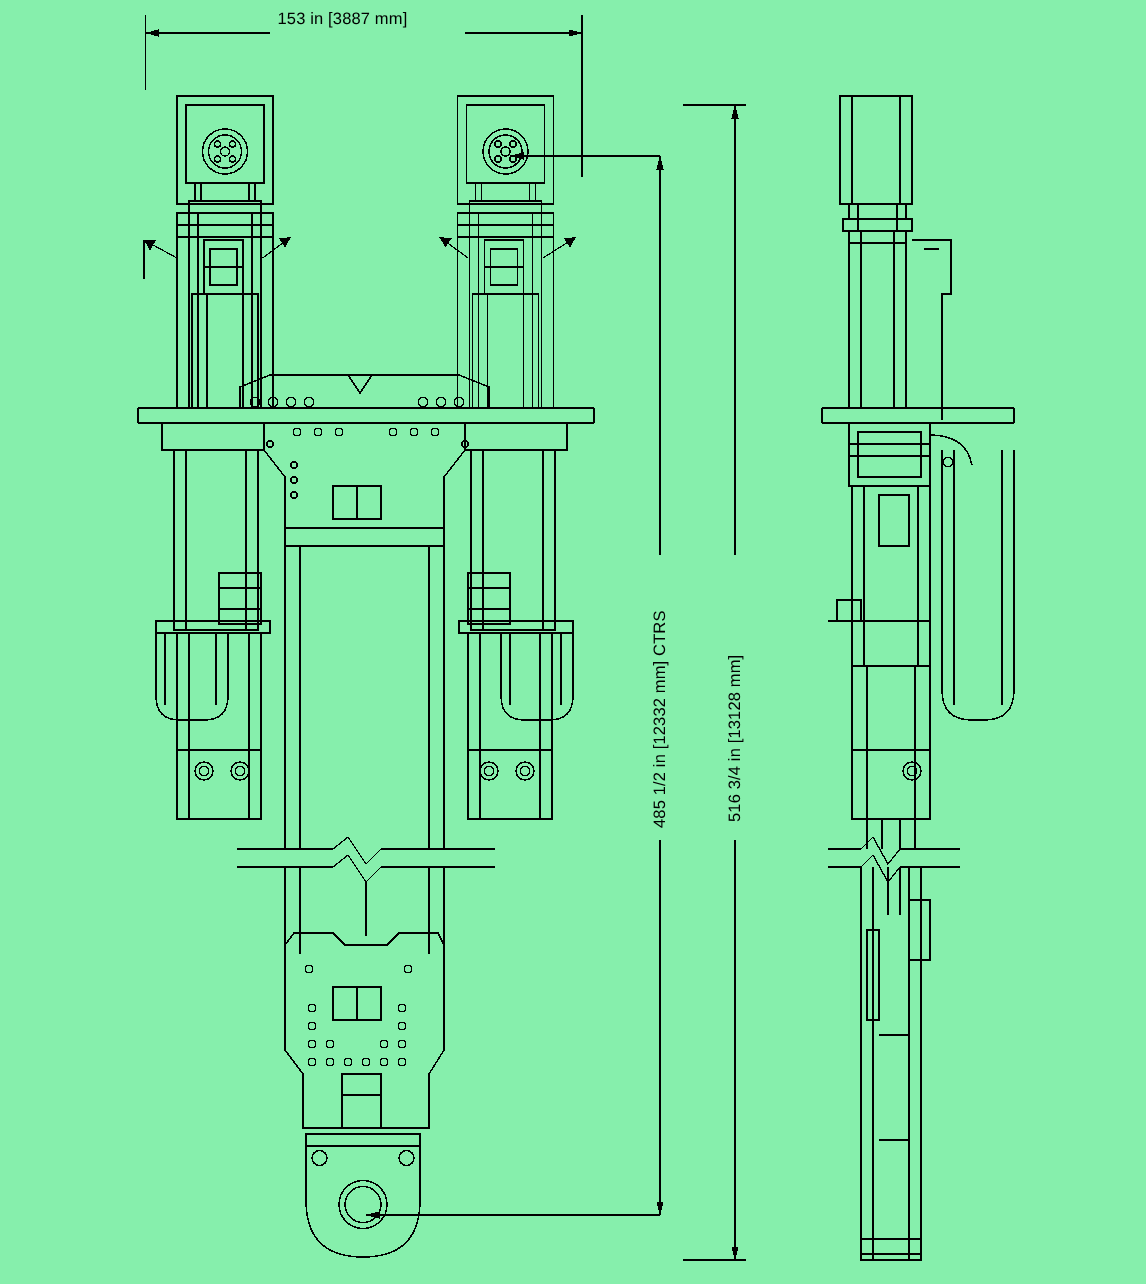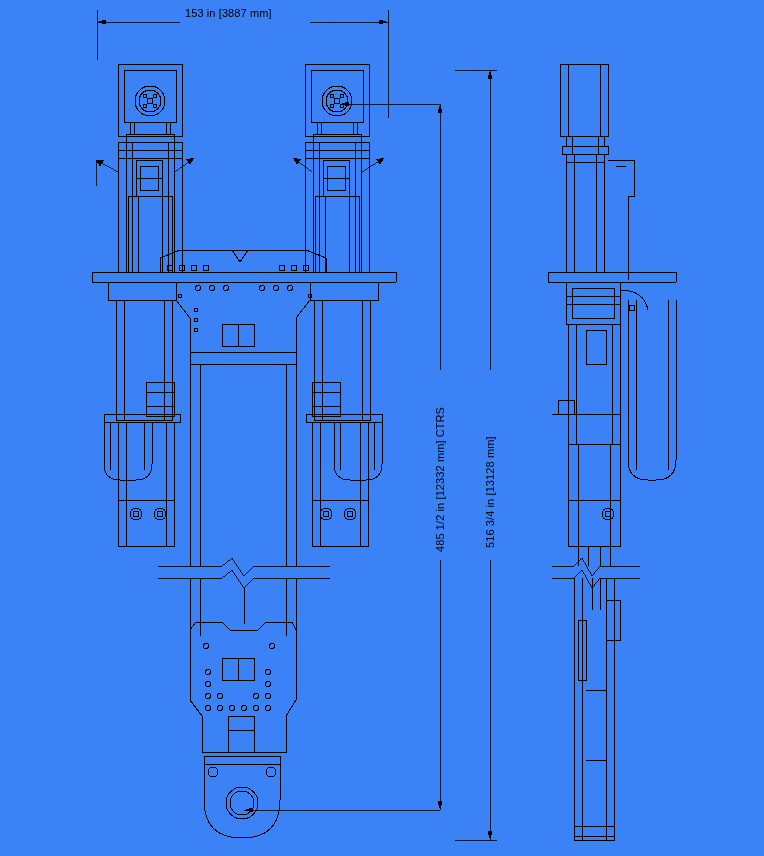--- a/index.html
+++ b/index.html
@@ -7,21 +7,21 @@
     padding: 0;
     background: #ffffff;
   }
   body {
     font-family: "Liberation Sans", sans-serif;
   }
   #sheet {
     position: relative;
     width: 764px;
     height: 856px;
-    background: #3b82f6;
+    background: #86efac;
     overflow: hidden;
   }
   #drawing-svg {
     position: absolute;
     left: 0;
     top: 0;
     width: 764px;
     height: 856px;
   }
   .dim-label {

